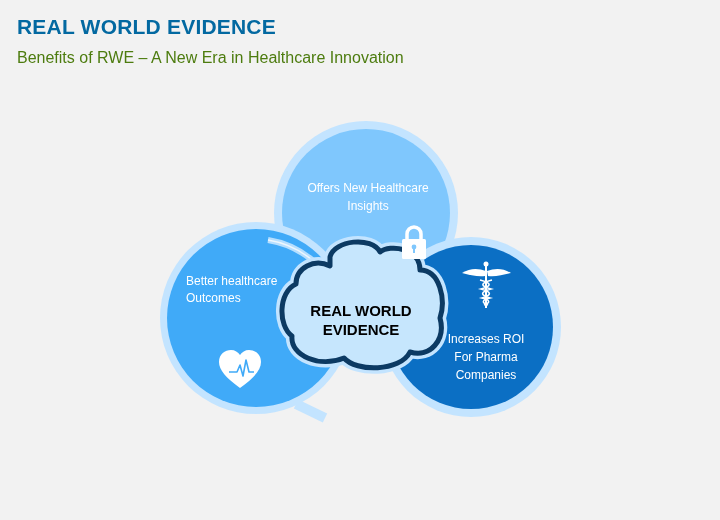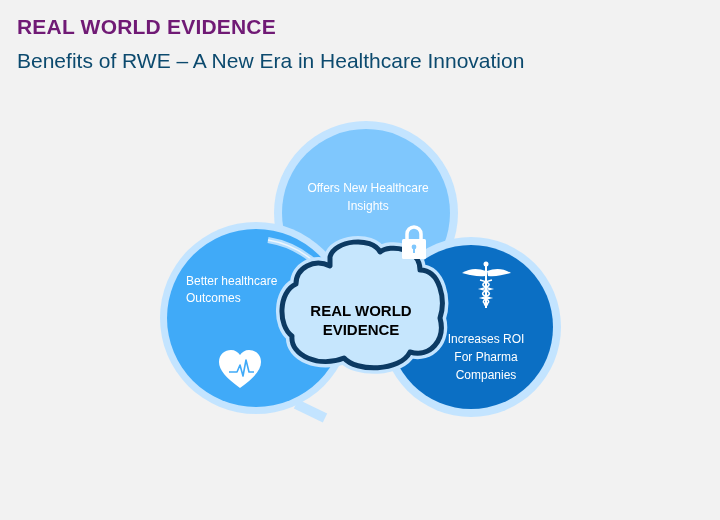--- a/index.html
+++ b/index.html
@@ -4,26 +4,26 @@
 <style>
   html, body { margin: 0; padding: 0; }
   body {
     width: 720px; height: 520px; overflow: hidden;
     background: #f2f2f2;
     font-family: "Liberation Sans", "DejaVu Sans", sans-serif;
     position: relative;
   }
   .title {
     position: absolute; left: 17px; top: 15px;
-    font-size: 21px; font-weight: bold; color: #701a75;
+    font-size: 21px; font-weight: bold; color: #0369a1;
     letter-spacing: 0.2px;
   }
   .subtitle {
     position: absolute; left: 17px; top: 49px;
-    font-size: 21px; color: #0c4a6e;
+    font-size: 16px; color: #4d7c0f;
   }
   svg.diagram { position: absolute; left: 0; top: 0; }
   .ctext { font-family: "Liberation Sans", "DejaVu Sans", sans-serif; }
 </style>
 </head>
 <body>
 
 <div class="title">REAL WORLD EVIDENCE</div>
 <div class="subtitle">Benefits of RWE – A New Era in Healthcare Innovation</div>
 

